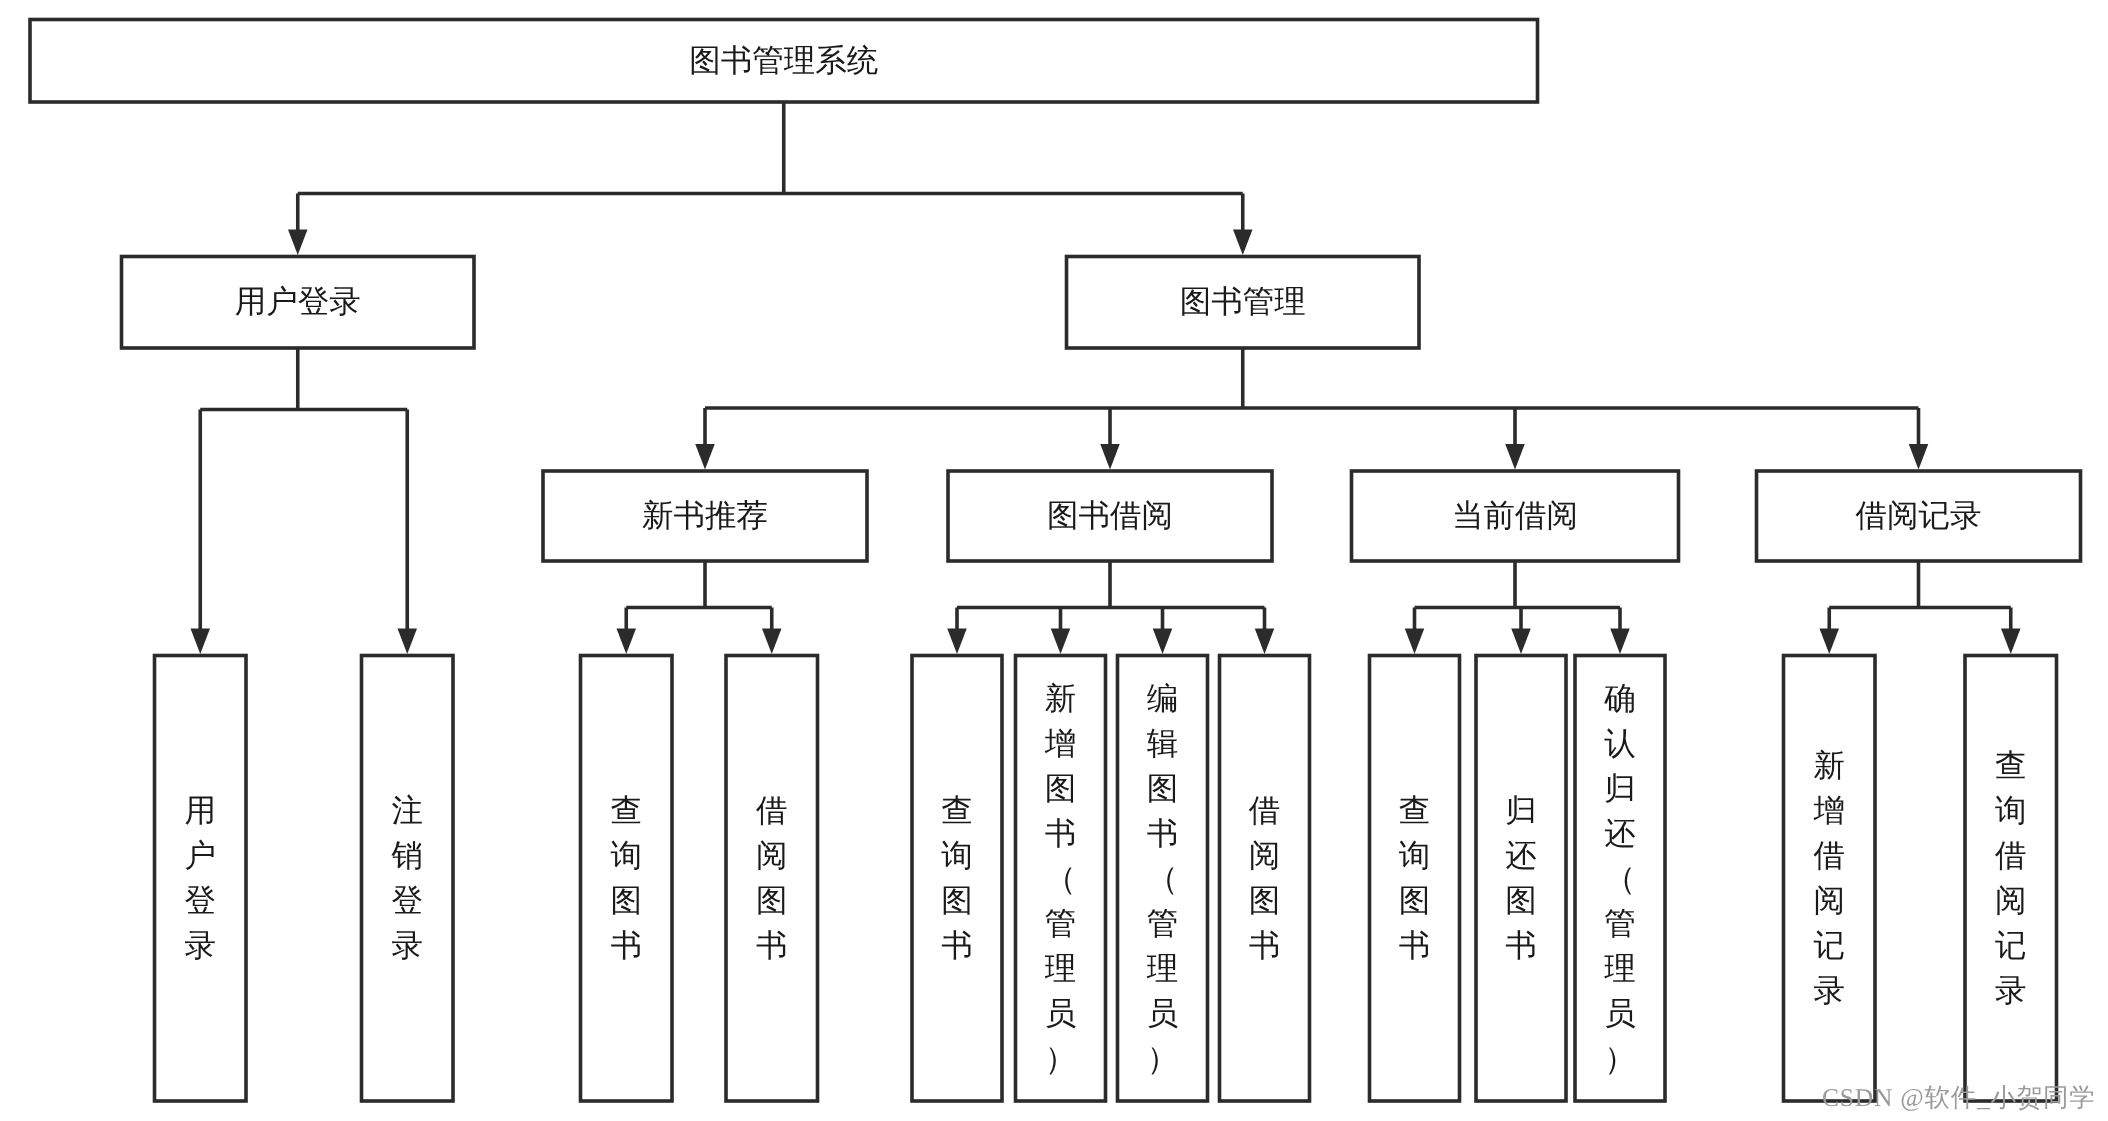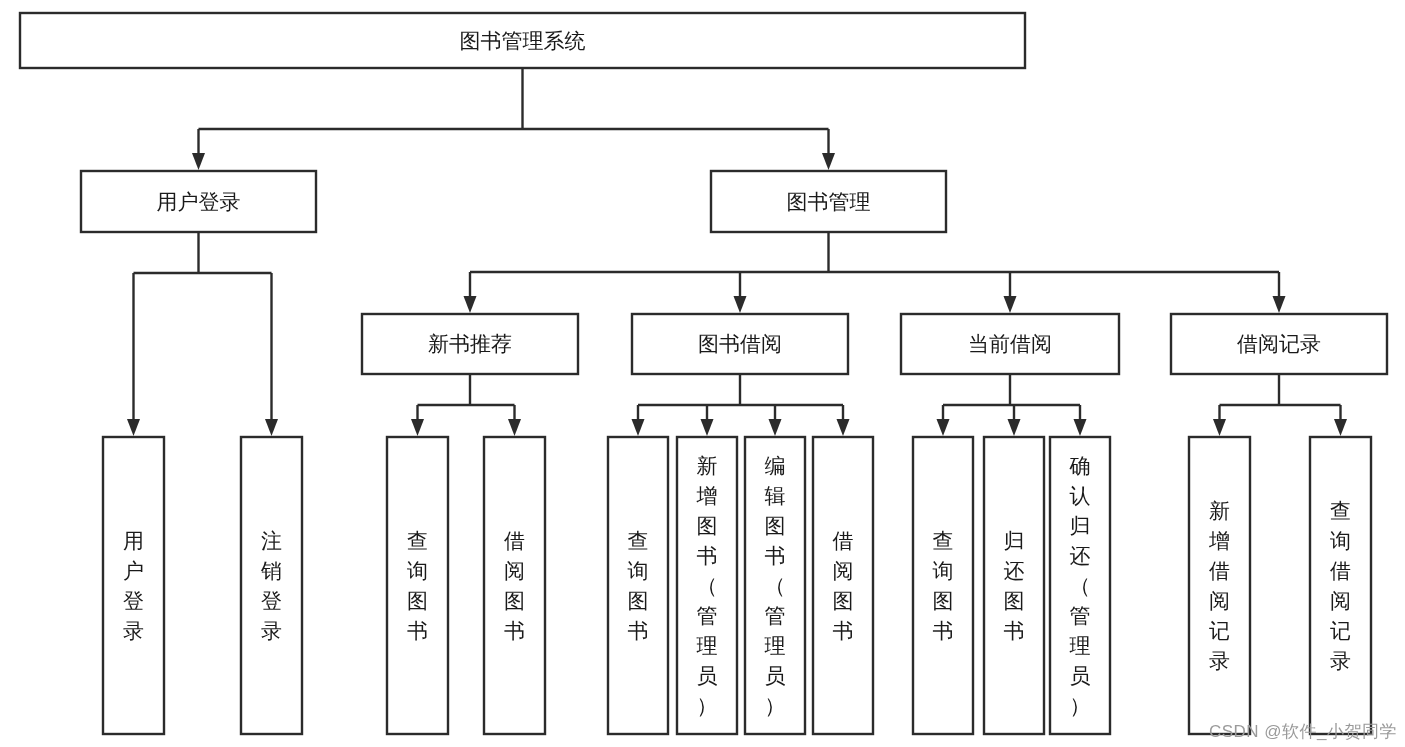--- a/index.html
+++ b/index.html
@@ -55,21 +55,21 @@
   .arrow-head {
     fill: #2b2b2b;
     stroke: none;
   }
   .watermark-text {
     position: absolute;
     right: 8px;
     bottom: 4px;
     font-size: 17px;
     color: #9a9a9a;
-    font-family: Liberation Sans, sans-serif;
+    font-family: Liberation Serif, serif;
     white-space: nowrap;
     letter-spacing: 0.5px;
     pointer-events: none;
   }
 </style>
 </head>
 <body>
 
 <div id="diagram-root">
   <svg class="diagram-canvas" id="diagram-svg" viewBox="0 0 1405 747" xmlns="http://www.w3.org/2000/svg">

